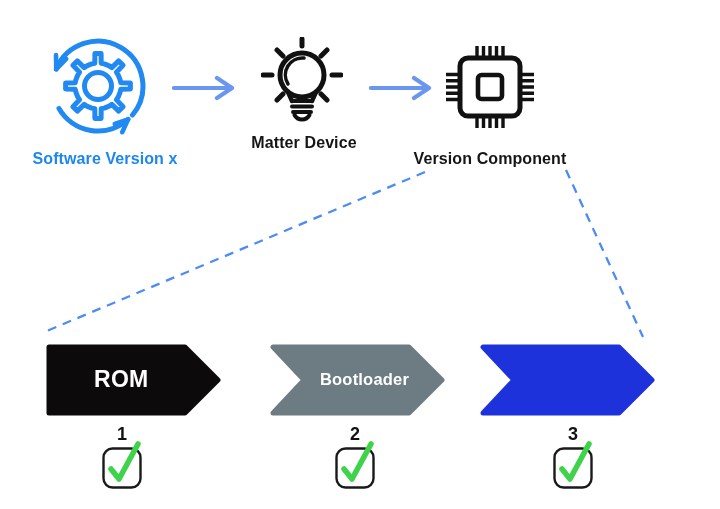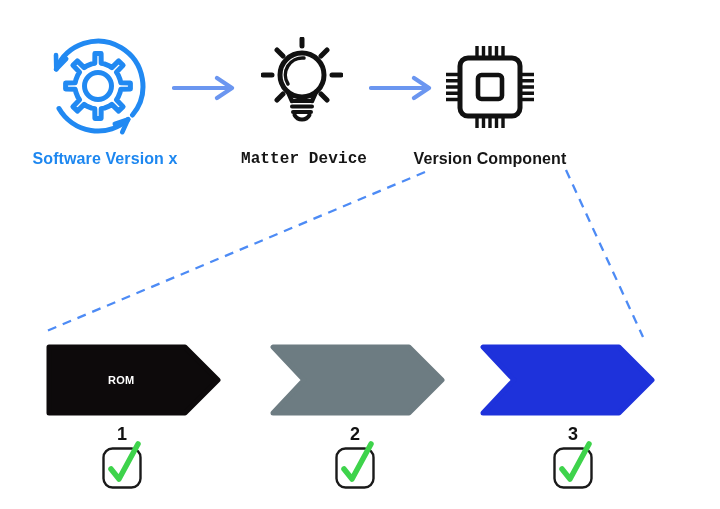--- a/index.html
+++ b/index.html
@@ -65,34 +65,35 @@
   <svg class="abs" style="left:446px;top:46px;" width="88" height="84" viewBox="0 0 88 84" fill="none" stroke="#111111">
     <rect x="14" y="12" width="60" height="58" rx="8" stroke-width="5"></rect>
     <rect x="32" y="29" width="24" height="24" rx="3.5" stroke-width="4.6"></rect>
     <path stroke-width="3.4" d="M 31 0 V 10 M 37.5 0 V 10 M 44 0 V 10 M 50.5 0 V 10 M 57 0 V 10"></path>
     <path stroke-width="3.4" d="M 31 72 V 82 M 37.5 72 V 82 M 44 72 V 82 M 50.5 72 V 82 M 57 72 V 82"></path>
     <path stroke-width="3.4" d="M 0 28.5 H 12 M 0 34.75 H 12 M 0 41 H 12 M 0 47.25 H 12 M 0 53.5 H 12"></path>
     <path stroke-width="3.4" d="M 76 28.5 H 88 M 76 34.75 H 88 M 76 41 H 88 M 76 47.25 H 88 M 76 53.5 H 88"></path>
   </svg>
 
   <div class="top-label blue" style="left:105px;top:150px;">Software Version x</div>
-  <div class="top-label" style="left:304px;top:150px;font-family:Liberation Mono, monospace;">Matter Device</div>
+  <div class="top-label" style="left:304px;top:134px;">Matter Device</div>
   <div class="top-label" style="left:490px;top:150px;">Version Component</div>
 
   <div class="stage" style="left:46px;top:344px;">
     <svg width="175" height="72" viewBox="0 0 175 72">
       <path d="M 3 3 L 139 3 L 172 36 L 139 69 L 3 69 Z" fill="#0d0a0b" stroke="#0d0a0b" stroke-width="5" stroke-linejoin="round"></path>
     </svg>
-    <div class="stage-label" style="left:43%;font-size:11px;">ROM</div>
+    <div class="stage-label" style="left:43%;font-size:23px;">ROM</div>
   </div>
 
   <div class="stage" style="left:270px;top:344px;">
     <svg width="175" height="72" viewBox="0 0 175 72">
       <path d="M 3 3 L 139 3 L 172 36 L 139 69 L 3 69 L 34 36 Z" fill="#6d7c82" stroke="#6d7c82" stroke-width="5" stroke-linejoin="round"></path>
     </svg>
+    <div class="stage-label" style="left:54%;">Bootloader</div>
   </div>
 
   <div class="stage" style="left:480px;top:344px;">
     <svg width="175" height="72" viewBox="0 0 175 72">
       <path d="M 3 3 L 139 3 L 172 36 L 139 69 L 3 69 L 34 36 Z" fill="#1e32db" stroke="#1e32db" stroke-width="5" stroke-linejoin="round"></path>
     </svg>
   </div>
 
   <div class="stage-number" style="left:122px;">1</div>
   <div class="stage-number" style="left:355px;">2</div>

